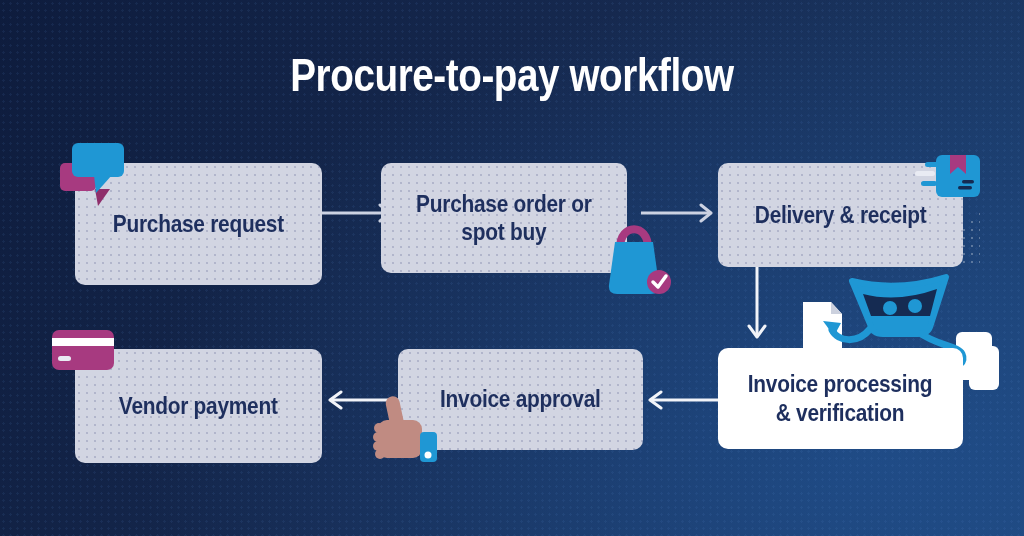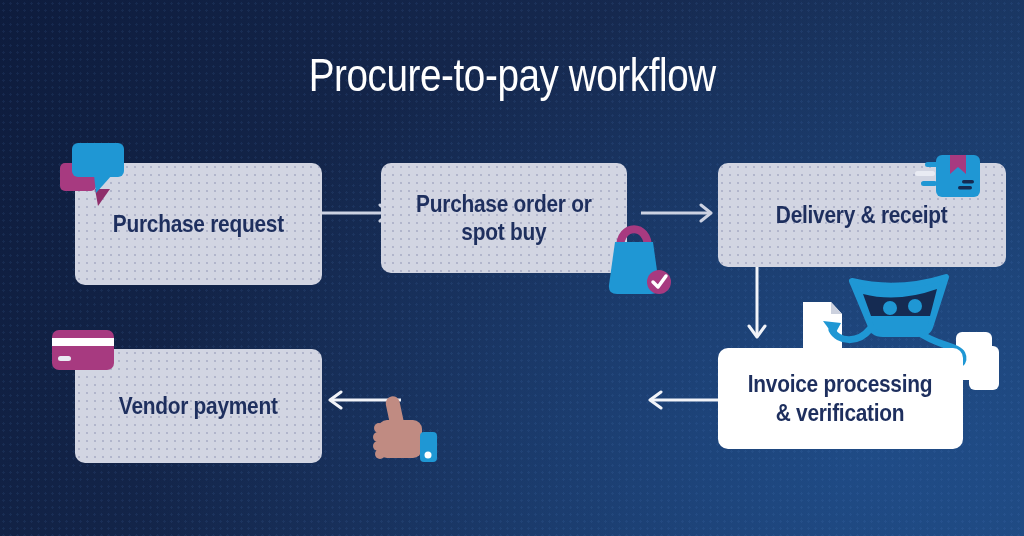--- a/index.html
+++ b/index.html
@@ -25,21 +25,21 @@
     position:relative;width:1024px;height:536px;overflow:hidden;
     font-family:"Liberation Sans", sans-serif;
     background-image:
       radial-gradient(rgba(90,140,210,0.10) 1px, transparent 1.2px),
       radial-gradient(130% 160% at 85% 85%, rgba(35,90,160,0.55) 0%, rgba(35,90,160,0) 55%),
       linear-gradient(118deg, var(--bg-dark) 0%, var(--bg-mid) 48%, var(--bg-light) 100%);
     background-size:7px 7px, auto, auto;
   }
   .title{
     position:absolute;left:0;top:48;width:1024px;top:48px;text-align:center;
-    color:var(--title-text);font-size:46px;font-weight:400;letter-spacing:-0.5px;
+    color:var(--title-text);font-size:46px;font-weight:700;letter-spacing:-0.5px;
   }
   .title > span{display:inline-block;transform:scaleX(0.84);transform-origin:center;}
   .step-box{
     position:absolute;border-radius:10px;display:flex;align-items:center;justify-content:center;
     background-color:var(--box-fill);
     background-image:radial-gradient(circle, rgba(150,156,185,0.55) 1px, transparent 1.25px);
     background-size:8px 8px;
   }
   .step-box.highlight{
     background-color:var(--box-hi);
@@ -116,26 +116,29 @@
     <circle cx="125" cy="34" r="7" class="f-blue"></circle>
   </svg>
 
   <div class="step-box" style="left:75px;top:163px;width:247px;height:122px">
     <span class="step-label">Purchase request</span>
   </div>
   <div class="step-box" style="left:381px;top:163px;width:246px;height:110px">
     <span class="step-label">Purchase order or
 spot buy</span>
   </div>
-  <div class="step-box" style="left:718px;top:163px;width:288px;height:104px">
+  <div class="step-box" style="left:718px;top:163px;width:245px;height:104px">
     <span class="step-label">Delivery &amp; receipt</span>
   </div>
   <div class="step-box highlight" style="left:718px;top:348px;width:245px;height:101px">
     <span class="step-label">Invoice processing
 &amp; verification</span>
+  </div>
+  <div class="step-box" style="left:398px;top:349px;width:245px;height:101px">
+    <span class="step-label">Invoice approval</span>
   </div>
   <div class="step-box" style="left:75px;top:349px;width:247px;height:114px">
     <span class="step-label">Vendor payment</span>
   </div>
 
   <svg class="icon" style="left:56px;top:139px" width="74" height="70">
     <rect x="4" y="24" width="36" height="28" rx="5" class="f-mag"></rect>
     <polygon points="39,50 54,50 42,67" class="f-magd"></polygon>
     <rect x="16" y="4" width="52" height="34" rx="6" class="f-blue"></rect>
     <polygon points="38,36 56,36 40,54" class="f-blue"></polygon>

